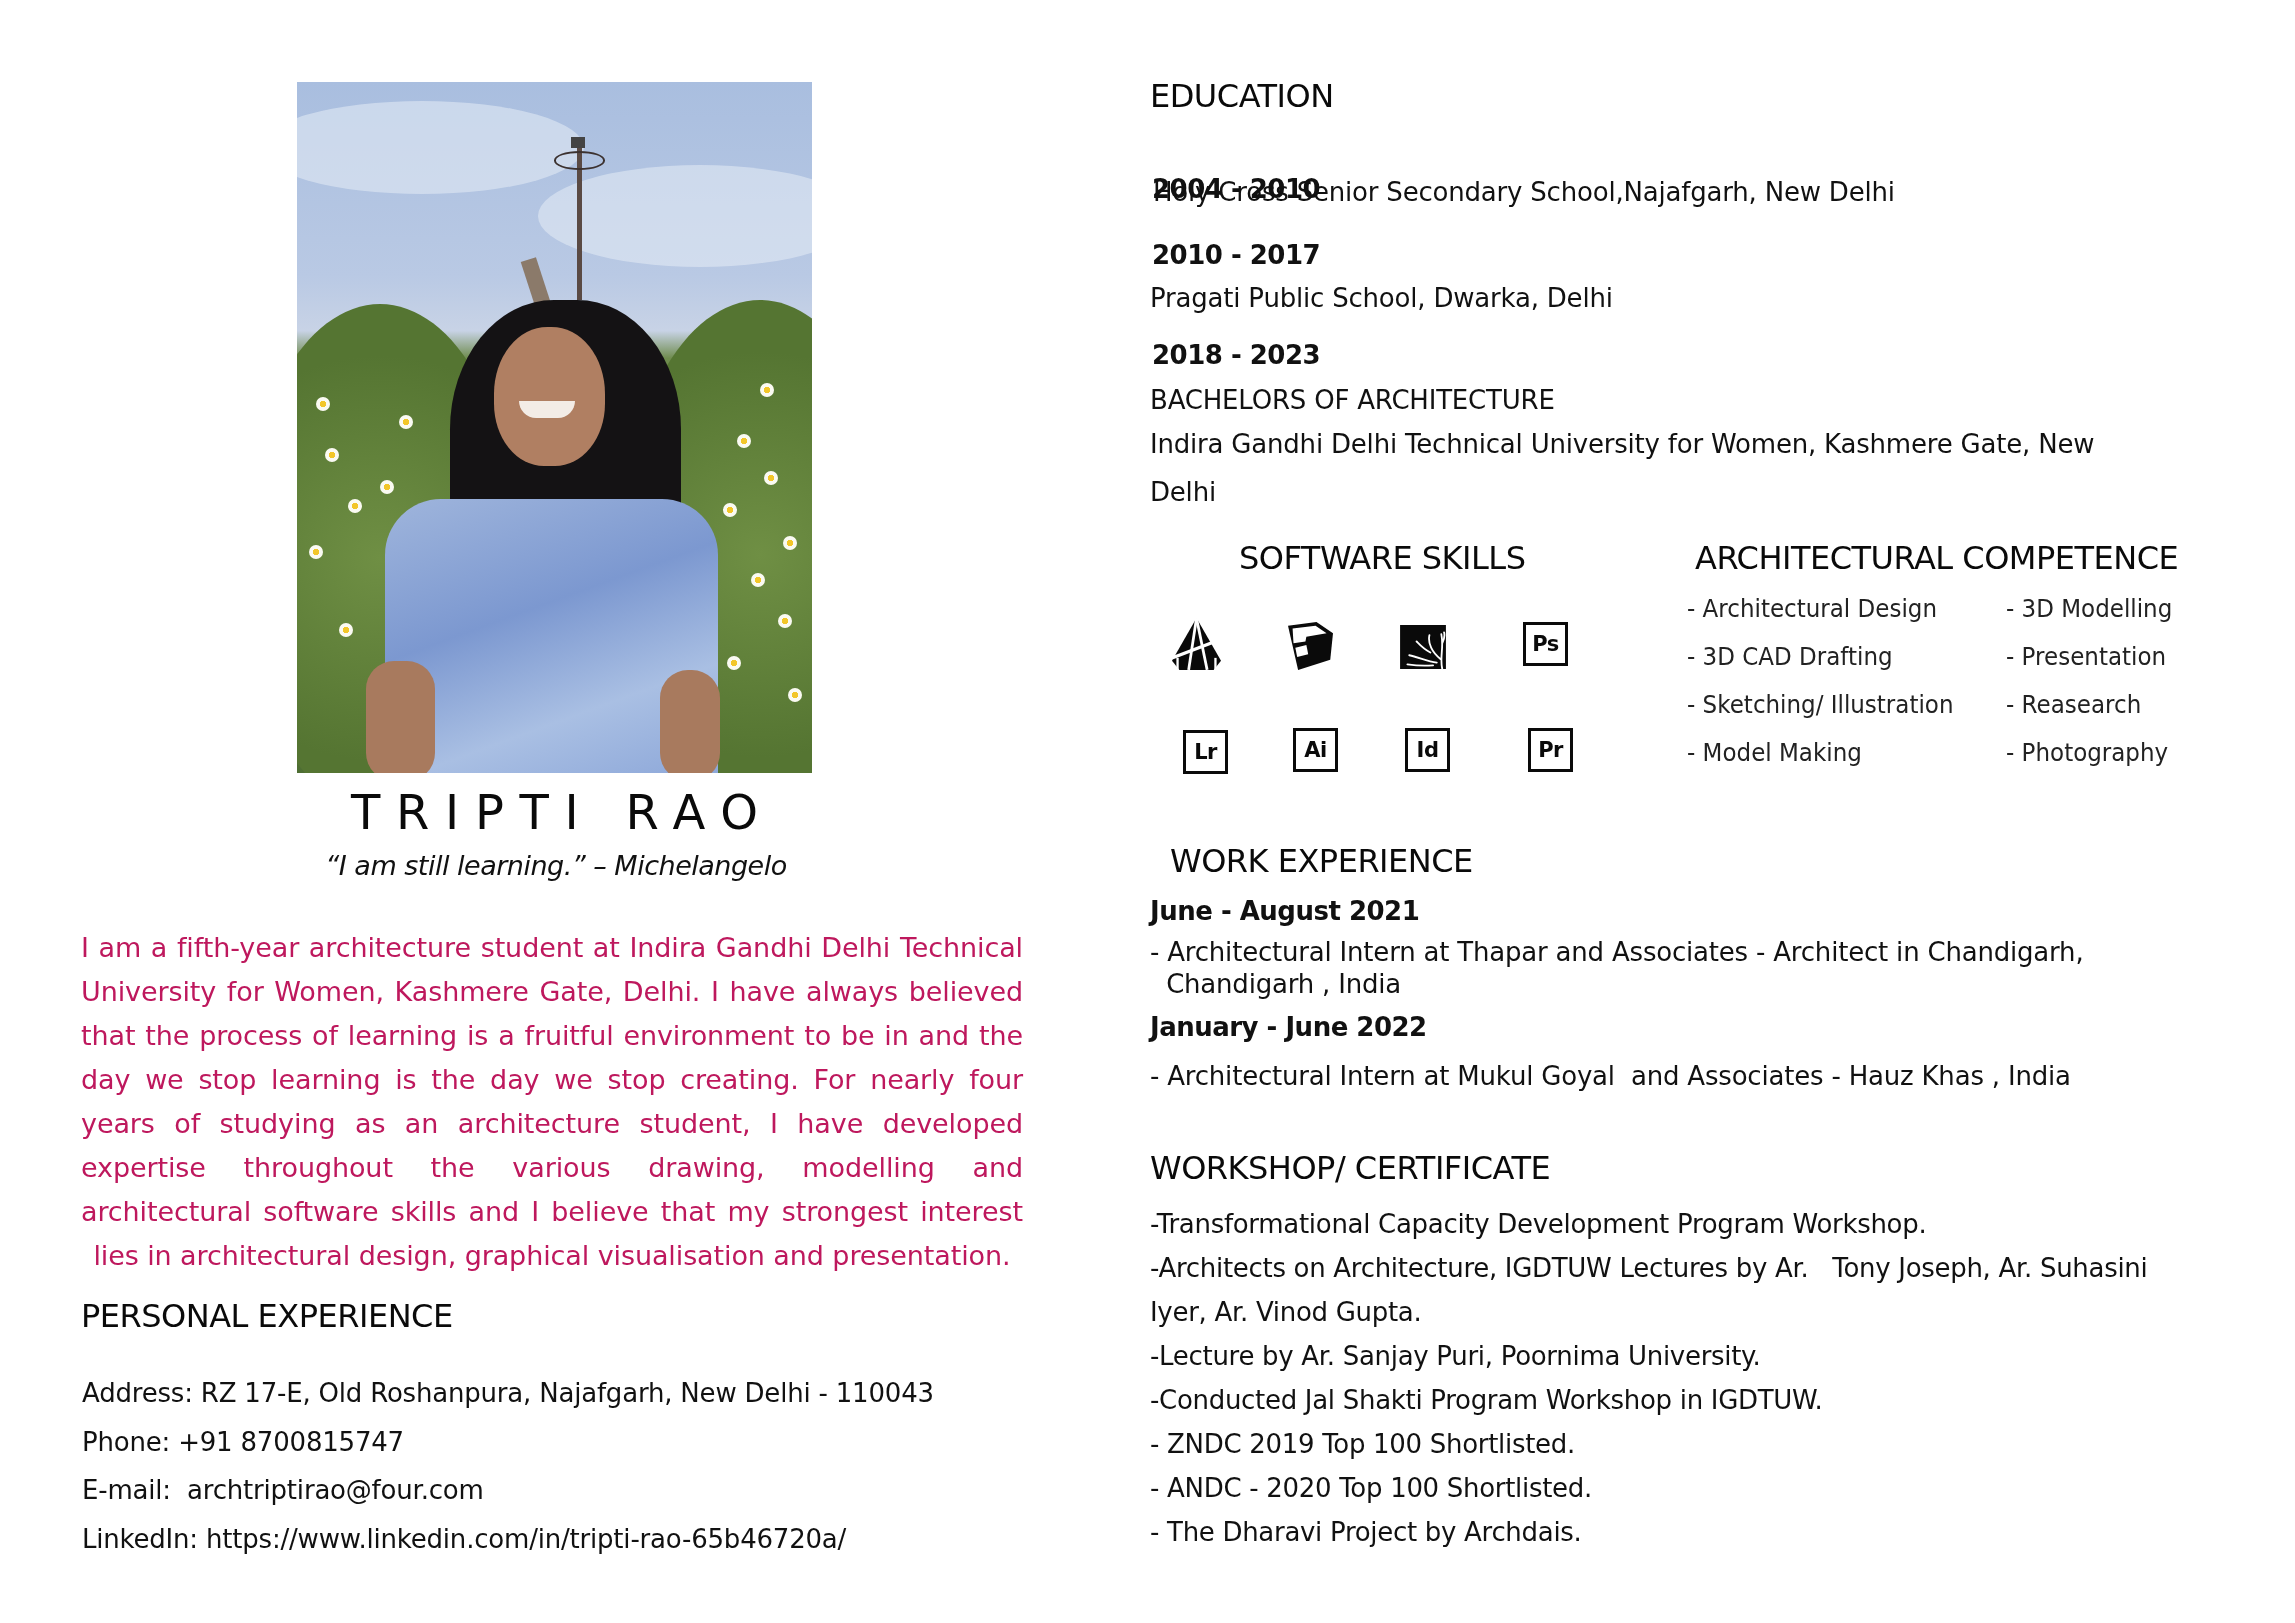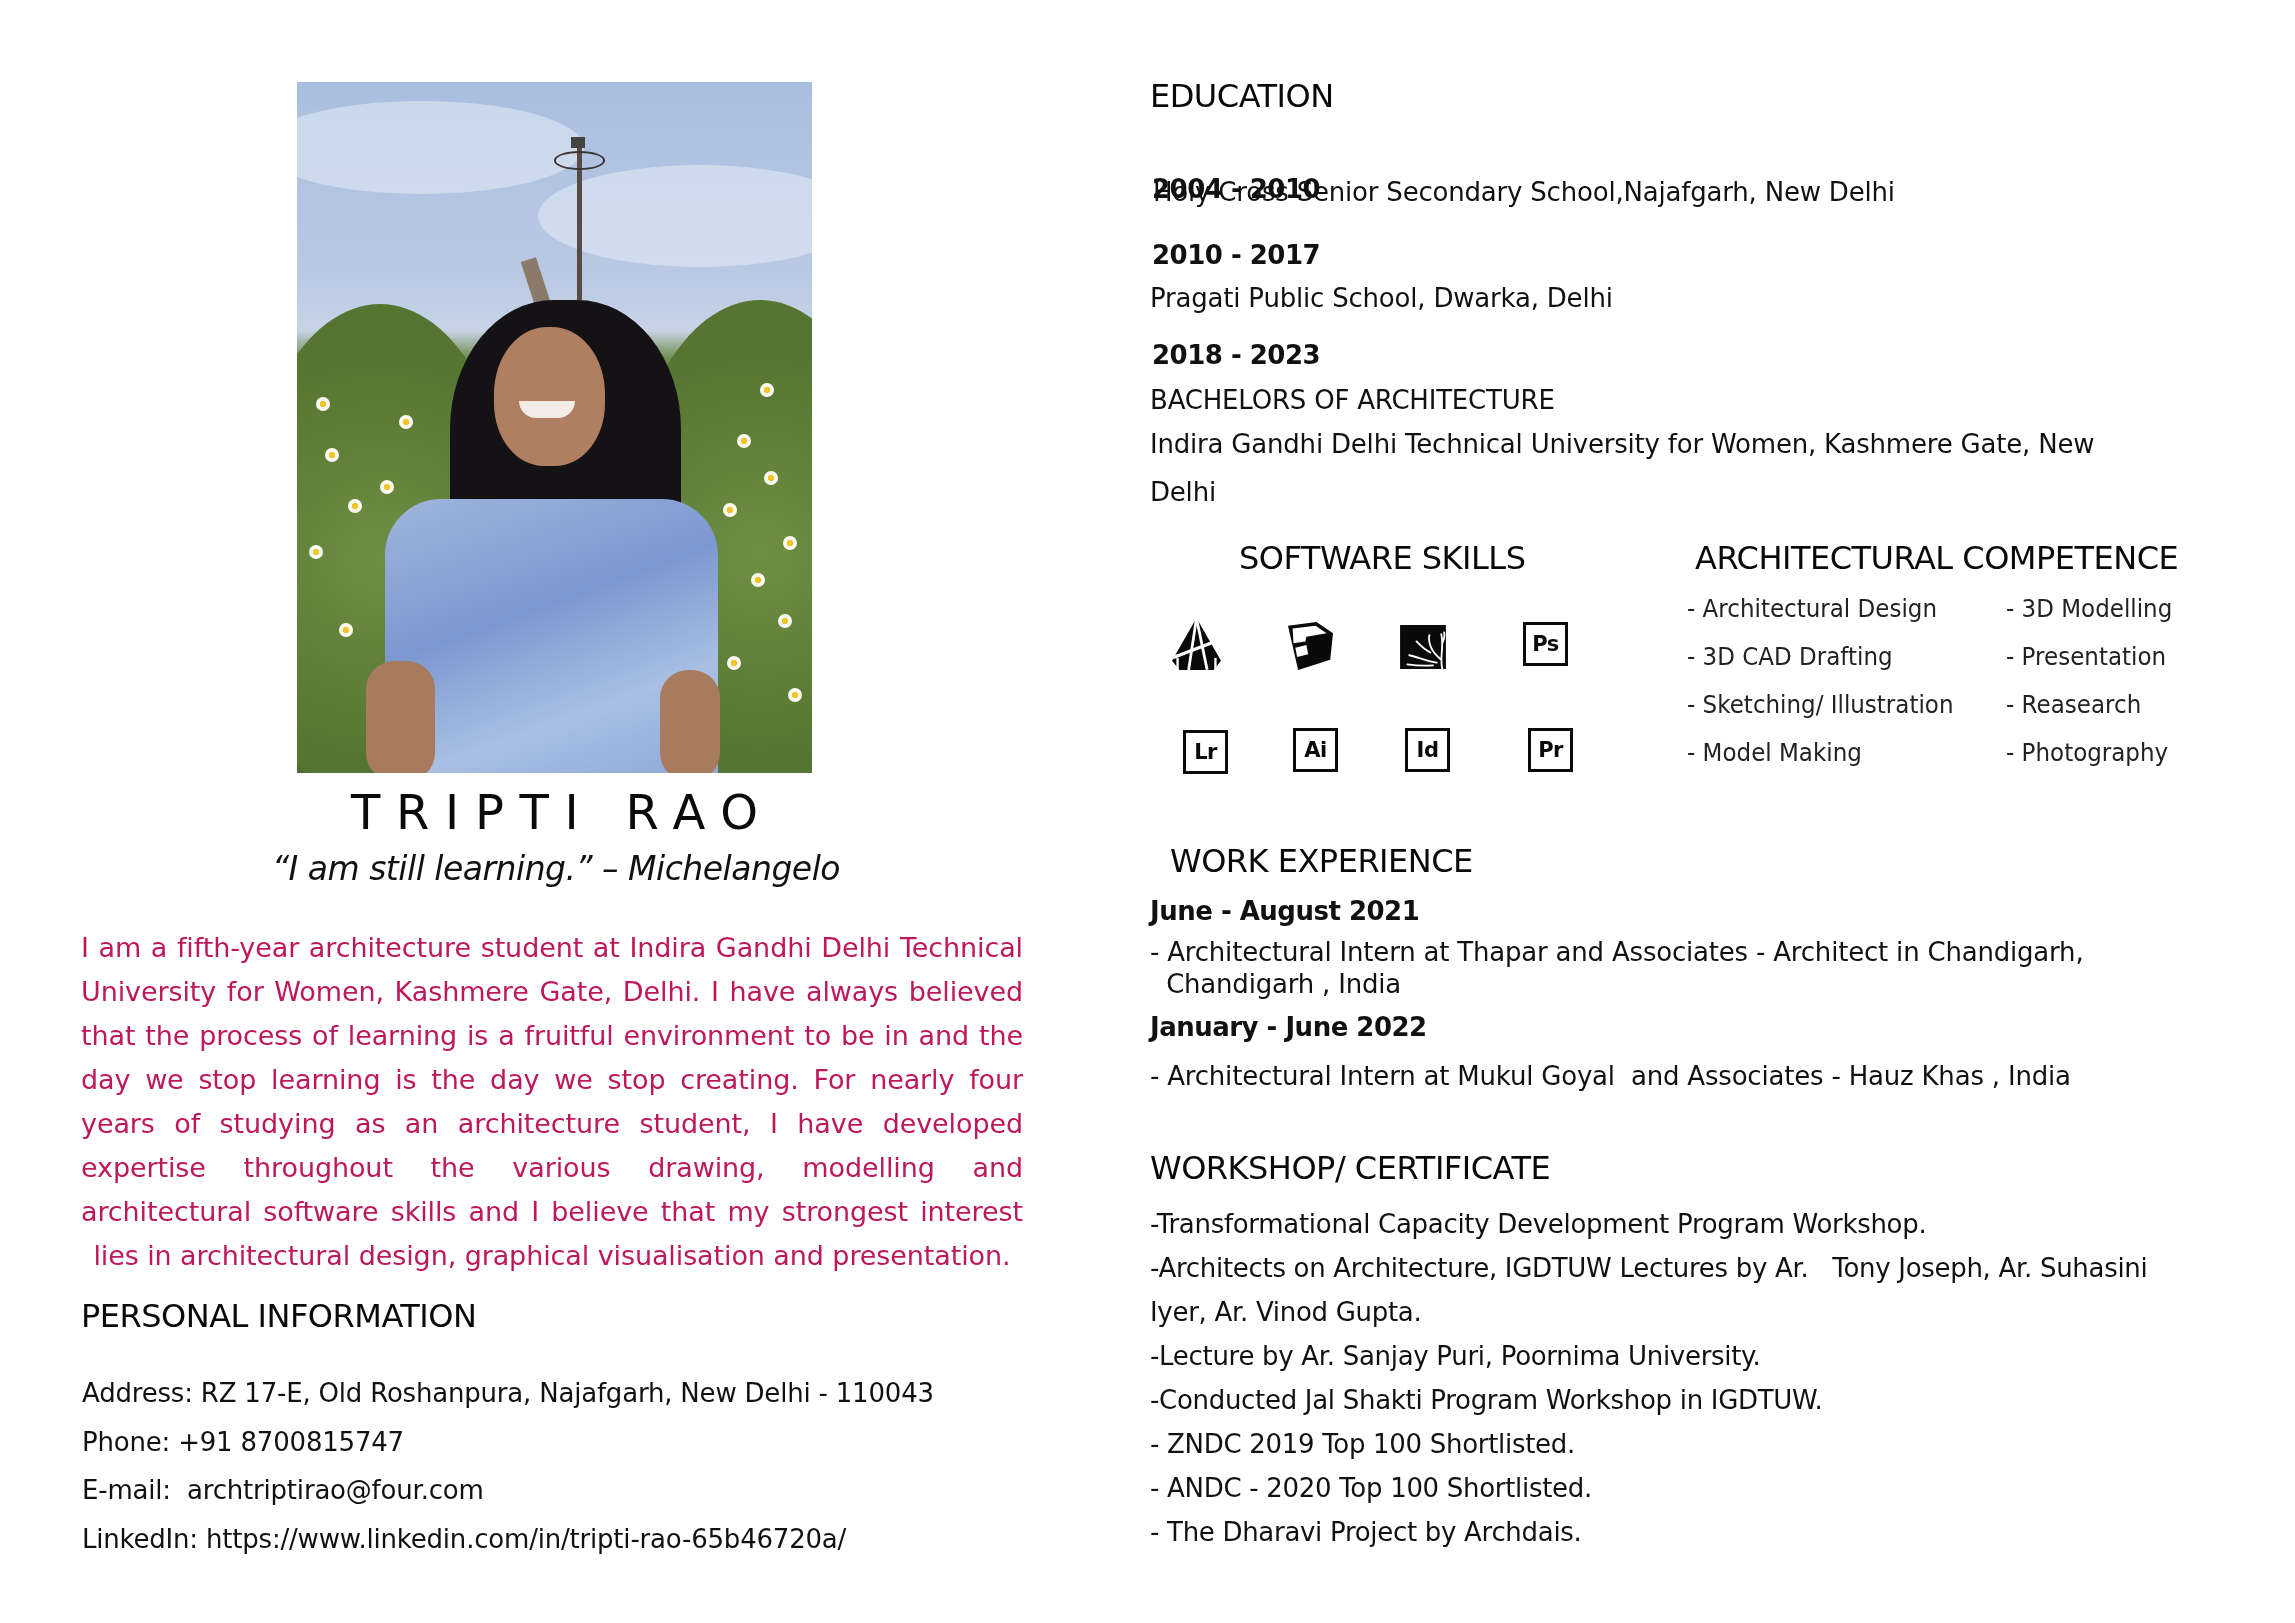--- a/index.html
+++ b/index.html
@@ -52,21 +52,21 @@
   .photo .arm-right { position:absolute; left: 363px; top: 588px; width: 60px; height: 111px; background:#a87a5e; border-radius: 28px; }
 
   
   .name {
     left: 297px; width: 515px; top: 788px; text-align: center;
     font-family: "DejaVu Sans", sans-serif; font-weight: normal; font-size: 48px;
     letter-spacing: 15.7px; line-height: 1; color: #0a0a0a; padding-left: 15.7px; box-sizing: border-box;
   }
   .quote {
     left: 93px; width: 926px; top: 852px; text-align: center;
-    font-family: "DejaVu Sans", sans-serif; font-style: italic; font-size: 33px;
+    font-family: "DejaVu Sans", sans-serif; font-style: italic; font-size: 27px;
     letter-spacing: -0.5px; line-height: 1; color: #111;
   }
 
   
   .bio {
     left: 81px; top: 926px; width: 942px; font-size: 27px; line-height: 44px;
     text-align: justify; text-align-last: center; letter-spacing: -0.1px; color: #be185d;
     font-family: "DejaVu Sans", sans-serif;
   }
 
@@ -124,21 +124,21 @@
   <div class="shirt"></div>
   <div class="arm-left"></div>
   <div class="arm-right"></div>
 </div>
 
 <div class="abs name">TRIPTI RAO</div>
 <div class="abs quote">“I am still learning.” – Michelangelo</div>
 
 <div class="abs bio">I am a fifth-year architecture student at Indira Gandhi Delhi Technical University for Women, Kashmere Gate, Delhi. I have always believed that the process of learning is a fruitful environment to be in and the day we stop learning is the day we stop creating. For nearly four years of studying as an architecture student, I have developed expertise throughout the various drawing, modelling and architectural software skills and I believe that my strongest interest lies in architectural design, graphical visualisation and  presentation.</div>
 
-<div class="abs heading pi-heading">PERSONAL INFORMATION</div>
+<div class="abs heading pi-heading">PERSONAL EXPERIENCE</div>
 
 <div class="abs pi-line" style="top:1380px;">
   <span>Address:</span>
   <span>RZ 17-E, Old Roshanpura, Najafgarh, New Delhi - 110043</span>
 </div>
 <div class="abs pi-line" style="top:1429px;">
   <span>Phone:</span>
   <span>+91 8700815747</span>
 </div>
 <div class="abs pi-line" style="top:1477px;">

